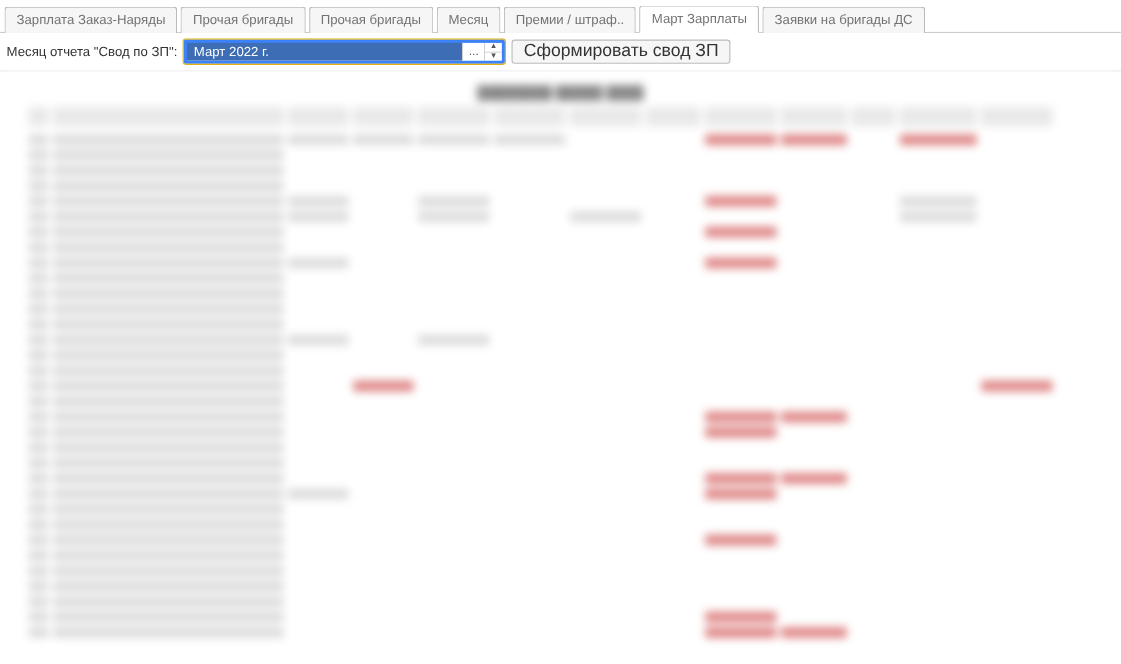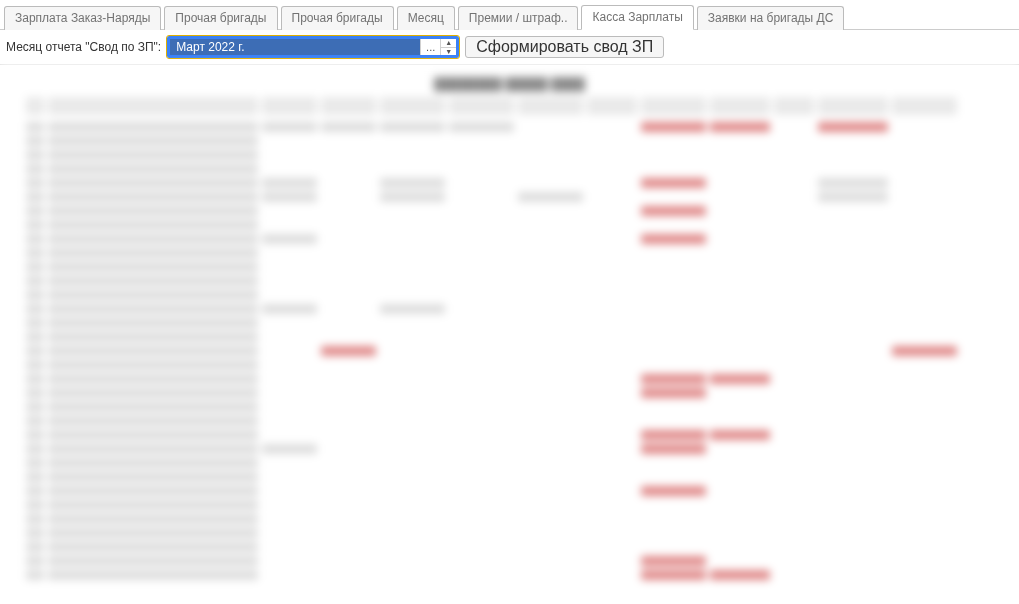--- a/index.html
+++ b/index.html
@@ -155,21 +155,21 @@
   </style>
 </head>
 <body>
 
 <div class="tabs">
   <div class="tab">Зарплата Заказ-Наряды</div>
   <div class="tab">Прочая бригады</div>
   <div class="tab">Прочая бригады</div>
   <div class="tab">Месяц</div>
   <div class="tab">Премии / штраф..</div>
-  <div class="tab active">Касса Зарплаты</div>
+  <div class="tab active">Март Зарплаты</div>
   <div class="tab">Заявки на бригады ДС</div>
 </div>
 
 <div class="toolbar">
   <span class="toolbar-label">Месяц отчета "Свод по ЗП":</span>
   <div class="date-field-wrap">
     <input class="date-input" type="text" value="Март 2022 г." style="">
     <button class="date-btn">...</button>
     <div class="spinner">
       <button>

